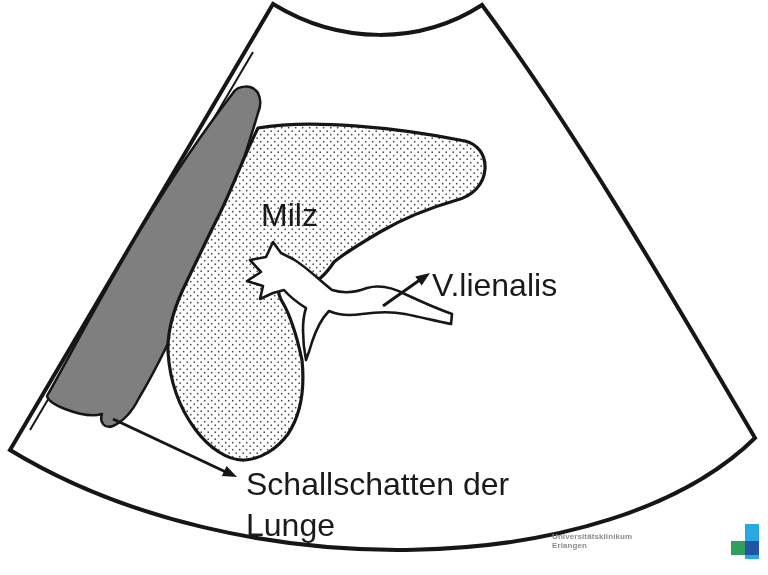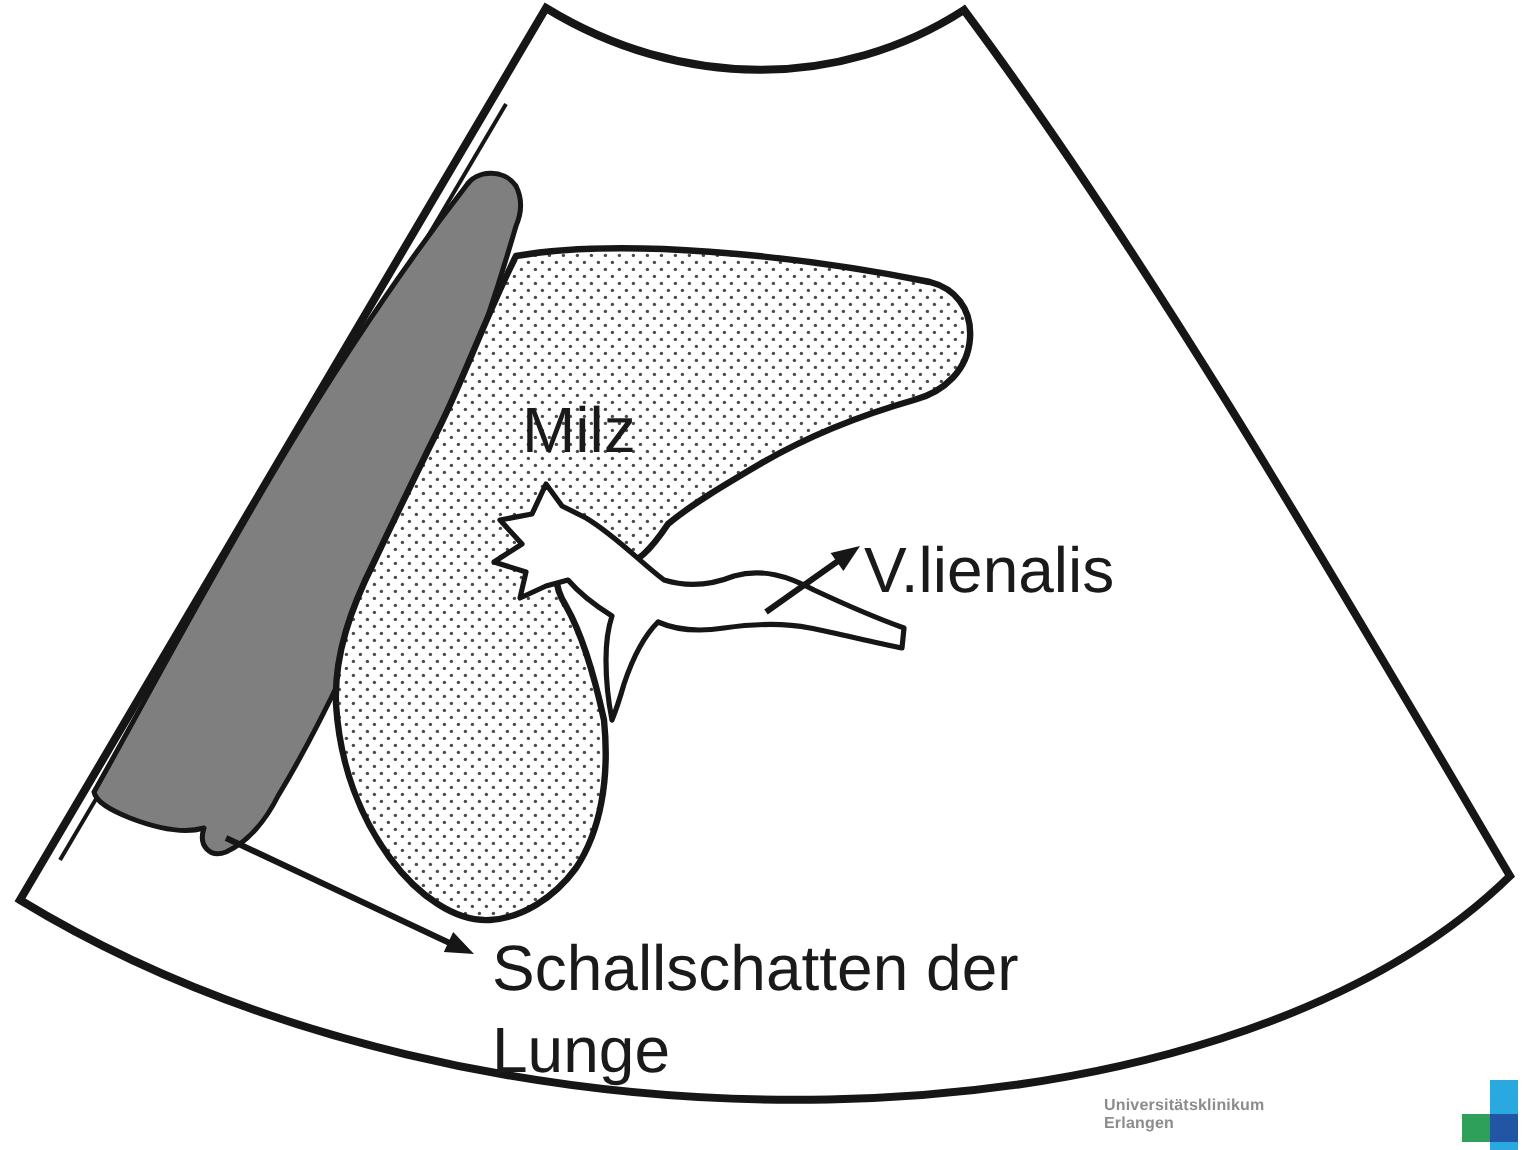--- a/index.html
+++ b/index.html
@@ -11,21 +11,21 @@
     overflow:hidden;
   }
   svg.diagram{position:absolute;left:0;top:0;}
   .label{
     font-family:"Liberation Sans", sans-serif;
     font-size:32px;
     fill:#1a1a1a;
   }
   .logo{
     position:absolute;
-    right:4px;bottom:0;
+    right:4px;bottom:16px;
     width:130px;height:60px;
   }
   .logo-text{
     position:absolute;
     left:-82px;top:33px;
     width:100px;
     font-size:8px;
     font-weight:700;
     line-height:9px;
     letter-spacing:0.1px;

